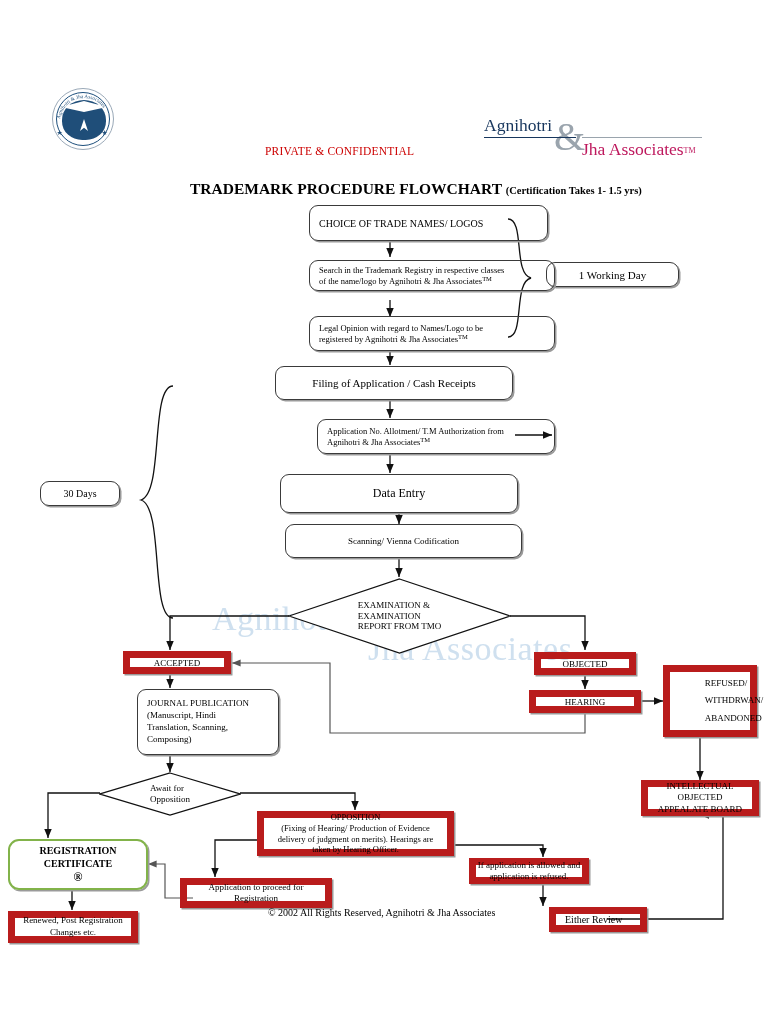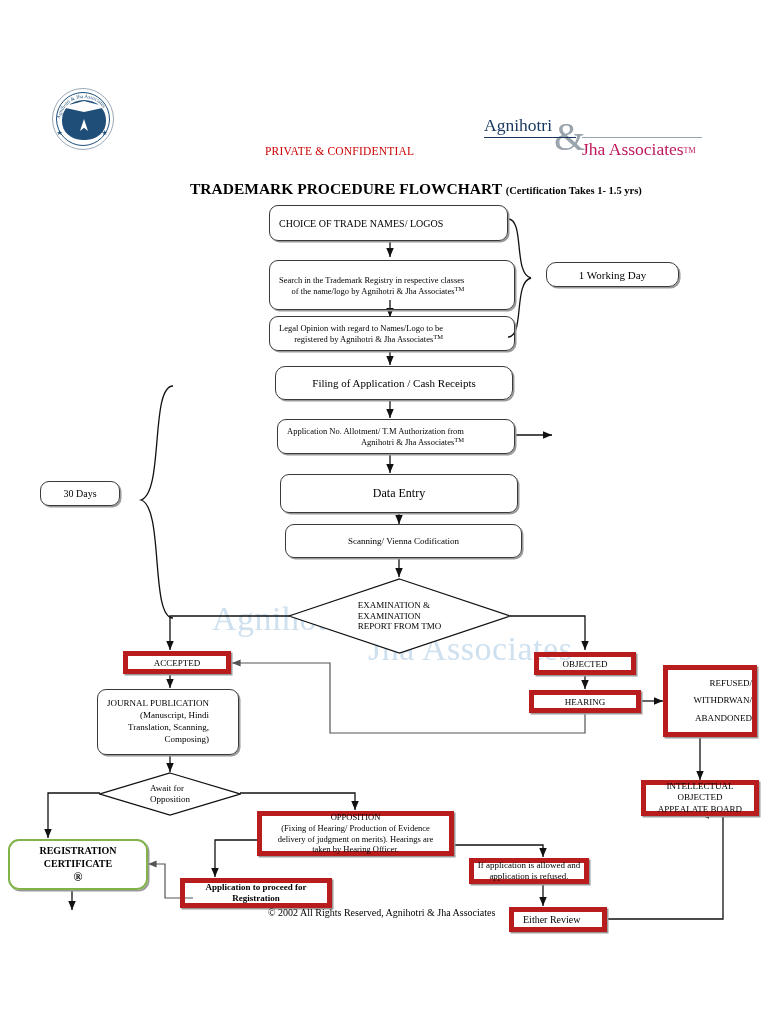--- a/index.html
+++ b/index.html
@@ -119,24 +119,24 @@
     text-align:center;
     font-family:"Liberation Serif", serif;
     z-index:3;
   }
   .rounded{
     border:1px solid #3a3a3a;
     border-radius:9px;
     box-shadow:1.5px 1.5px 0 #9a9a9a;
   }
   .sharp{
-    border:5px solid #b91c1c;
+    border:7px solid #b91c1c;
     box-shadow:1.5px 1.5px 0 #9a9a9a;
   }
-  .left-align{justify-content:flex-start;text-align:right;padding-left:9px;}
+  .left-align{justify-content:flex-start;text-align:left;padding-left:9px;margin-left:40px;}
   .dashed-blue{
     border:1.6px dashed #2f7fd0;
     box-shadow:none;
   }
   .green-box{
     border:2.4px solid #82b34a;
     border-radius:11px;
     box-shadow:1.5px 1.5px 0 #9a9a9a;
   }
 
@@ -152,21 +152,21 @@
     text-align:left;
     font-family:"Liberation Serif", serif;
   }
 
   
   #lines{position:absolute;left:0;top:0;width:768px;height:1024px;z-index:2;}
 
   .t9{font-size:9px;}
   .t85{font-size:8.5px;}
   .t10{font-size:10px;}
-  .t11{font-size:11px;border-radius:10px;}
+  .t11{font-size:11px;}
   .t12{font-size:12px;}
   .tm-sup{font-size:6.5px;vertical-align:3px;}
 
   .copyright{
     position:absolute;left:268px;top:907px;
     font-size:10px;font-family:"Liberation Serif", serif;
     white-space:nowrap;z-index:4;
   }
   .boldtxt{font-weight:bold;}
 </style>
@@ -280,21 +280,21 @@
 
   <div class="node rounded t10" style="left:40px;top:481px;width:80px;height:25px;">
     <span>30 Days</span>
   </div>
 
 
   <div class="node rounded left-align t10" style="left:269px;top:205px;width:239px;height:36px;">
     <span>CHOICE OF TRADE NAMES/ LOGOS</span>
   </div>
 
-  <div class="node rounded left-align t85" style="left:269px;top:260px;width:246px;height:50px;">
+  <div class="node rounded left-align t85" style="left:269px;top:260px;width:246px;height:31px;">
     <span>
       <span>Search in the Trademark Registry in respective classes</span><br>
       <span>of the name/logo by Agnihotri &amp; Jha Associates</span><span class="tm-sup">TM</span>
     </span>
   </div>
 
   <div class="node rounded left-align t85" style="left:269px;top:316px;width:246px;height:35px;">
     <span>
       <span>Legal Opinion with regard to Names/Logo to be</span><br>
       <span>registered by Agnihotri &amp; Jha Associates</span><span class="tm-sup">TM</span>
@@ -395,31 +395,37 @@
     <span style="line-height:1.25;">
       <span>If application is allowed and</span><br>
       <span>application is refused.</span>
     </span>
   </div>
 
   <div class="node sharp left-align t10" style="left:509px;top:907px;width:98px;height:25px;">
     <span>Either Review</span>
   </div>
 
-  <div class="node sharp t9" style="left:180px;top:878px;width:152px;height:30px;font-weight:bold;">
+  <div class="node sharp t9" style="left:180px;top:878px;width:152px;height:30px;">
     <span style="line-height:1.25;">
       <span>Application  to proceed for</span><br>
       <span>Registration</span>
     </span>
   </div>
 
   <div class="node green-box t10" style="left:8px;top:839px;width:140px;height:51px;">
     <span style="line-height:1.3;font-weight:bold;">
       <span>REGISTRATION</span><br>
       <span>CERTIFICATE</span><br>
       <span style="font-size:12px;">®</span>
     </span>
   </div>
 
+  <div class="node sharp t9" style="left:8px;top:911px;width:130px;height:32px;">
+    <span style="line-height:1.3;">
+      <span>Renewed, Post Registration</span><br>
+      <span>Changes etc.</span>
+    </span>
+  </div>
 
   <div class="copyright">© 2002 All Rights Reserved, Agnihotri &amp; Jha Associates</div>
 
 </div>
 
 </body></html>

